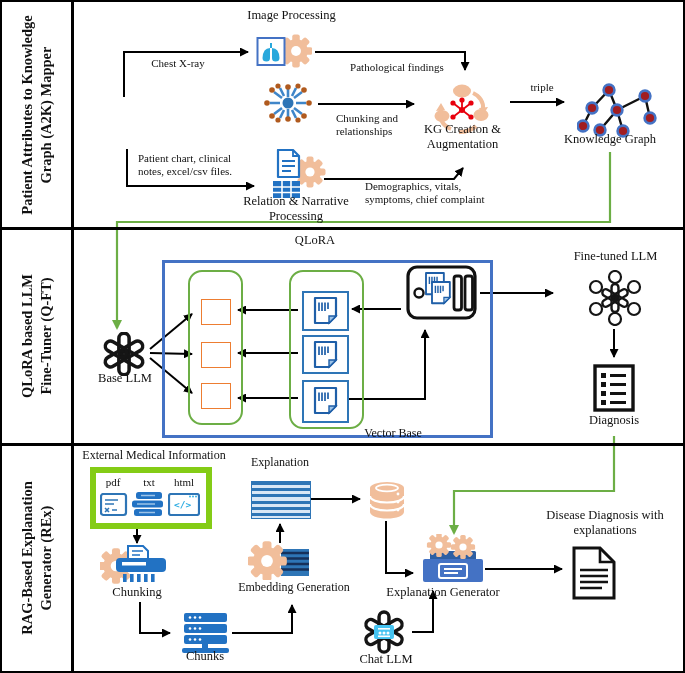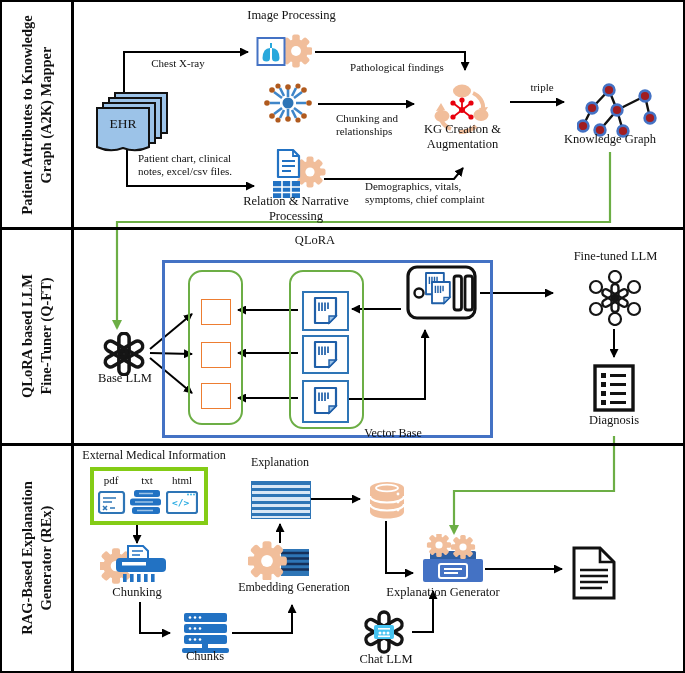--- a/index.html
+++ b/index.html
@@ -7,21 +7,21 @@
   .overlay{position:absolute;left:0;top:0;pointer-events:none;}
   .line{position:absolute;background:#000;}
   .lbl{position:absolute;font-family:"Liberation Serif",serif;font-size:12.5px;color:#111;text-align:center;white-space:pre-line;line-height:1.18;}
   .sm{font-size:11px;}
   .ic{position:absolute;}
   .vlabel{position:absolute;display:flex;align-items:center;justify-content:center;text-align:center;font-weight:bold;font-size:14.5px;line-height:1.28;white-space:pre-line;}
   .bluebox{position:absolute;border:3px solid #4472C4;background:transparent;}
   .greenbox{position:absolute;border:2px solid #6CAE45;border-radius:14px;}
   .lorasq{position:absolute;border:1.7px solid #ED7D31;background:#fff;}
   .docbox{position:absolute;border:2px solid #2E75B6;background:#fff;}
-  .extbox{position:absolute;border:4px solid #84cc16;background:#fff;}
+  .extbox{position:absolute;border:6px solid #84cc16;background:#fff;}
   .embed{position:absolute;border:1.6px solid #2E75B6;background:repeating-linear-gradient(180deg,#2E75B6 0 3px,#D9E7F6 3px 6.2px);}
   .glyph{position:absolute;color:#29ABE2;font-family:"DejaVu Sans Mono",monospace;font-weight:bold;font-size:9.5px;}
 </style>
 </head>
 <body>
 
 <div class="fig">
 
   <svg width="0" height="0" style="position:absolute">
     <defs>
@@ -112,31 +112,20 @@
       <use href="#gear8" transform="translate(40,18) scale(1.07)"></use>
       <rect x="1.5" y="5" width="27" height="27" fill="#fff" stroke="#4472C4" stroke-width="2"></rect>
       <g>
         <path d="M15,10 V15" stroke="#29A8DC" stroke-width="2" fill="none"></path>
         <path d="M14,15 q-7,0 -7.5,10 q0,3.5 4,3.5 q3.5,0 3.5,-3.5 Z" fill="#29A8DC"></path>
         <path d="M16,15 q7,0 7.5,10 q0,3.5 -4,3.5 q-3.5,0 -3.5,-3.5 Z" fill="#29A8DC"></path>
       </g>
     </svg>
   </div>
 
-  <div class="ic" style="left:93px;top:90px;width:76px;height:62px;">
-    <svg width="76" height="62">
-      <g stroke="#111" stroke-width="2" fill="#9CC3E8">
-        <rect x="20" y="1" width="52" height="40"></rect>
-        <rect x="14" y="6" width="52" height="40"></rect>
-        <rect x="8" y="11" width="52" height="40"></rect>
-        <path d="M2,16 H54 V55 q-13,6 -26,1 q-13,5 -26,-1 Z"></path>
-      </g>
-    </svg>
-    <div class="lbl" style="left:2px;top:24px;width:52px;font-size:13.5px;">EHR</div>
-  </div>
 
   <div class="lbl sm" style="left:140px;top:55px;width:72px;">Chest X-ray</div>
   <div class="lbl sm" style="left:136px;top:150px;width:104px;text-align:left;">Patient chart, clinical
 notes, excel/csv files.</div>
 
   <div class="ic" style="left:260px;top:81px;width:52px;height:42px;">
     <svg width="52" height="42">
       <g stroke="#3F86C9" stroke-width="2.6">
         <path d="M26,14 V6 M26,26 V34 M18,20 H8 M34,20 H44 M20,15 L12,9 M32,15 L40,9 M20,25 L12,31 M32,25 L40,31 M22,13 L18,5 M30,13 L34,5 M22,27 L18,35 M30,27 L34,35"></path>
       </g>
@@ -421,20 +410,22 @@
       <rect x="16" y="15" width="20" height="14" rx="2" fill="#45C4F2"></rect>
       <rect x="20" y="18" width="12" height="1.6" fill="#fff"></rect>
       <circle cx="22" cy="23" r="1.5" fill="#fff"></circle>
         <circle cx="26" cy="23" r="1.5" fill="#fff"></circle>
         <circle cx="30" cy="23" r="1.5" fill="#fff"></circle>
       <rect x="20" y="25.5" width="12" height="1.6" fill="#fff"></rect>
     </svg>
   </div>
   <div class="lbl" style="left:346px;top:650px;width:76px;">Chat LLM</div>
 
+  <div class="lbl" style="left:528px;top:506px;width:150px;">Disease Diagnosis with
+explanations</div>
   <div class="ic" style="left:568px;top:544px;width:48px;height:54px;">
     <svg width="48" height="54">
       <path d="M4,2 H30 L44,16 V52 H4 Z" fill="#fff" stroke="#111" stroke-width="3"></path>
       <path d="M30,2 V16 H44" fill="none" stroke="#111" stroke-width="2.6"></path>
       <path d="M10,24 H38 M10,30 H38 M10,36 H38 M10,42 H32" stroke="#111" stroke-width="2.4" fill="none"></path>
     </svg>
   </div>
 
 </div>
 

